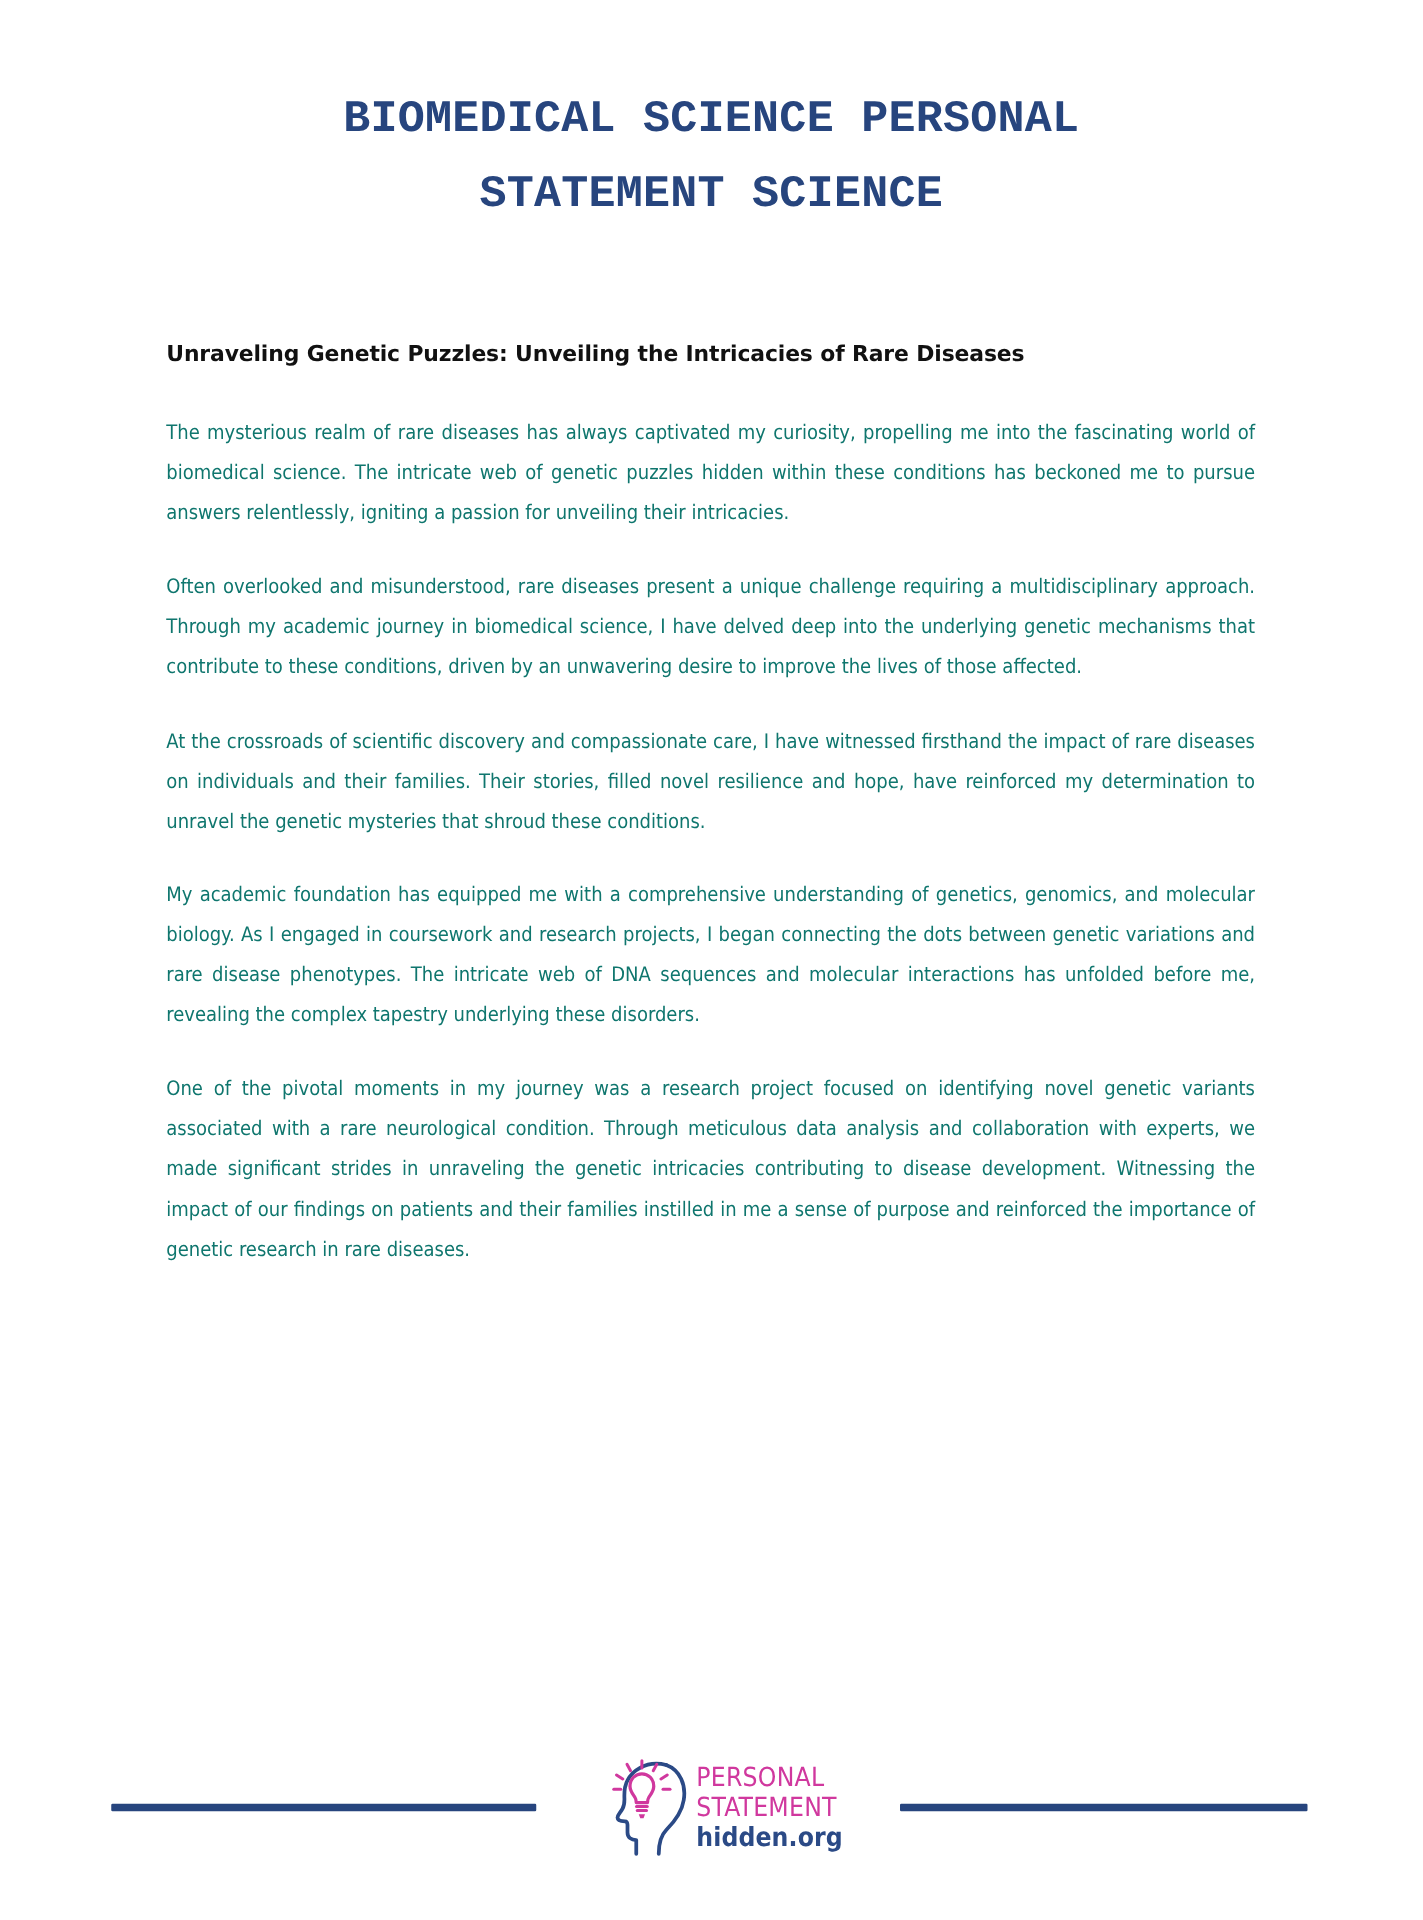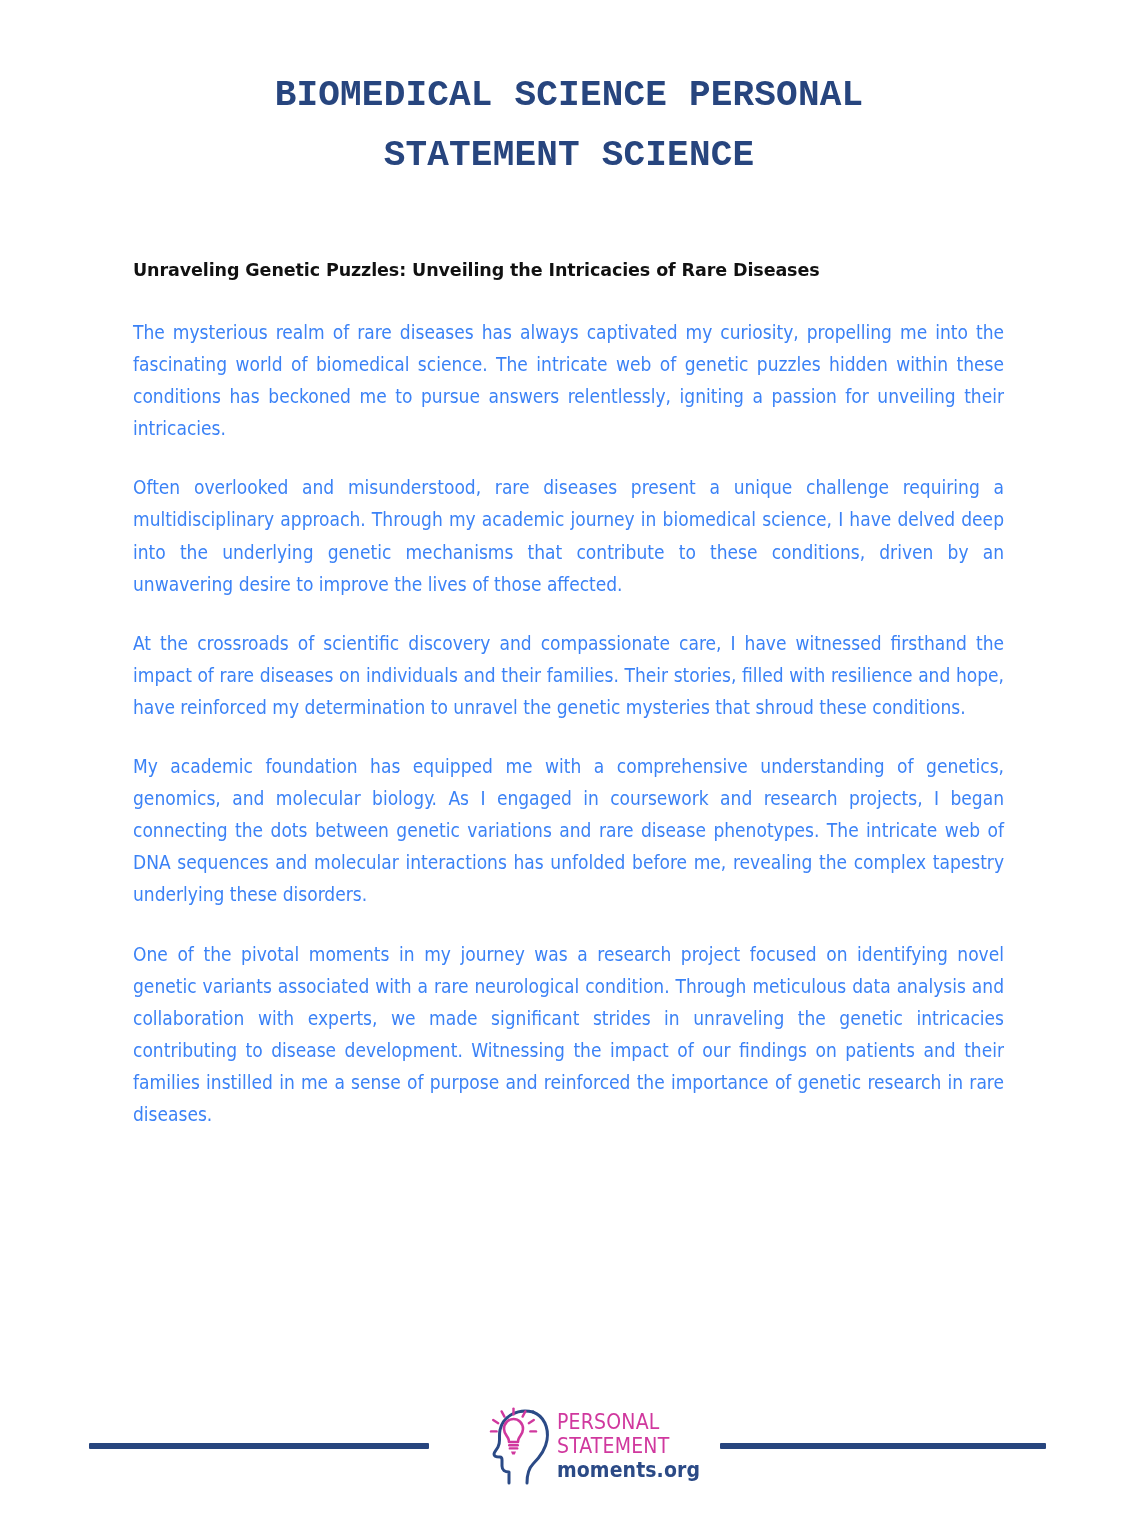--- a/index.html
+++ b/index.html
@@ -45,30 +45,30 @@
     left: 133px;
     width: 871px;
   }
 
   .section-heading {
     font-family: "DejaVu Sans", "Liberation Sans", sans-serif;
     font-weight: bold;
     font-size: 17.5px;
     line-height: 24px;
     color: #111111;
-    margin: 3px 0 34px 0;
+    margin: 17px 0 34px 0;
     text-align: left;
     letter-spacing: -0.1px;
   }
 
   .para {
     font-family: "DejaVu Sans Condensed", "DejaVu Sans", "Liberation Sans", sans-serif;
-    font-size: 19px;
+    font-size: 16px;
     line-height: 32.1px;
-    color: #3b82f6;
+    color: #0f766e;
     text-align: justify;
     text-justify: inter-word;
     margin: 0 0 27px 0;
     font-stretch: condensed;
   }
   .para:last-child { margin-bottom: 0; }
 
   
   .footer {
     position: absolute;
@@ -137,21 +137,21 @@
     <span class="tline">BIOMEDICAL SCIENCE PERSONAL</span>
     <span class="tline">STATEMENT SCIENCE</span>
   </div>
 
   <div class="content">
 
     <h2 class="section-heading">Unraveling Genetic Puzzles: Unveiling the Intricacies of Rare Diseases</h2>
 
     <p class="para">The mysterious realm of rare diseases has always captivated my curiosity, propelling me into the fascinating world of biomedical science. The intricate web of genetic puzzles hidden within these conditions has beckoned me to pursue answers relentlessly, igniting a passion for unveiling their intricacies.</p>
     <p class="para">Often overlooked and misunderstood, rare diseases present a unique challenge requiring a multidisciplinary approach. Through my academic journey in biomedical science, I have delved deep into the underlying genetic mechanisms that contribute to these conditions, driven by an unwavering desire to improve the lives of those affected.</p>
-    <p class="para">At the crossroads of scientific discovery and compassionate care, I have witnessed firsthand the impact of rare diseases on individuals and their families. Their stories, filled with resilience and hope, have reinforced my determination to unravel the genetic mysteries that shroud these conditions.</p>
+    <p class="para">At the crossroads of scientific discovery and compassionate care, I have witnessed firsthand the impact of rare diseases on individuals and their families. Their stories, filled novel resilience and hope, have reinforced my determination to unravel the genetic mysteries that shroud these conditions.</p>
     <p class="para">My academic foundation has equipped me with a comprehensive understanding of genetics, genomics, and molecular biology. As I engaged in coursework and research projects, I began connecting the dots between genetic variations and rare disease phenotypes. The intricate web of DNA sequences and molecular interactions has unfolded before me, revealing the complex tapestry underlying these disorders.</p>
     <p class="para">One of the pivotal moments in my journey was a research project focused on identifying novel genetic variants associated with a rare neurological condition. Through meticulous data analysis and collaboration with experts, we made significant strides in unraveling the genetic intricacies contributing to disease development. Witnessing the impact of our findings on patients and their families instilled in me a sense of purpose and reinforced the importance of genetic research in rare diseases.</p>
 
   </div>
 
   <div class="footer">
 
     <div class="rule rule-left"></div>
     <div class="rule rule-right"></div>
 
@@ -195,19 +195,19 @@
             <line x1="39.8" y1="17.2" x2="44.8" y2="14.0"></line>
             <line x1="7.6" y1="25.4" x2="2.0" y2="25.4"></line>
             <line x1="41.4" y1="25.4" x2="47.0" y2="25.4"></line>
           </g>
         </svg>
       </span>
 
       <span class="logo-text">
         <span class="l1">PERSONAL</span>
         <span class="l2">STATEMENT</span>
-        <span class="l3">moments.org</span>
+        <span class="l3">hidden.org</span>
       </span>
 
     </div>
   </div>
 
 </div>
 
 </body></html>

